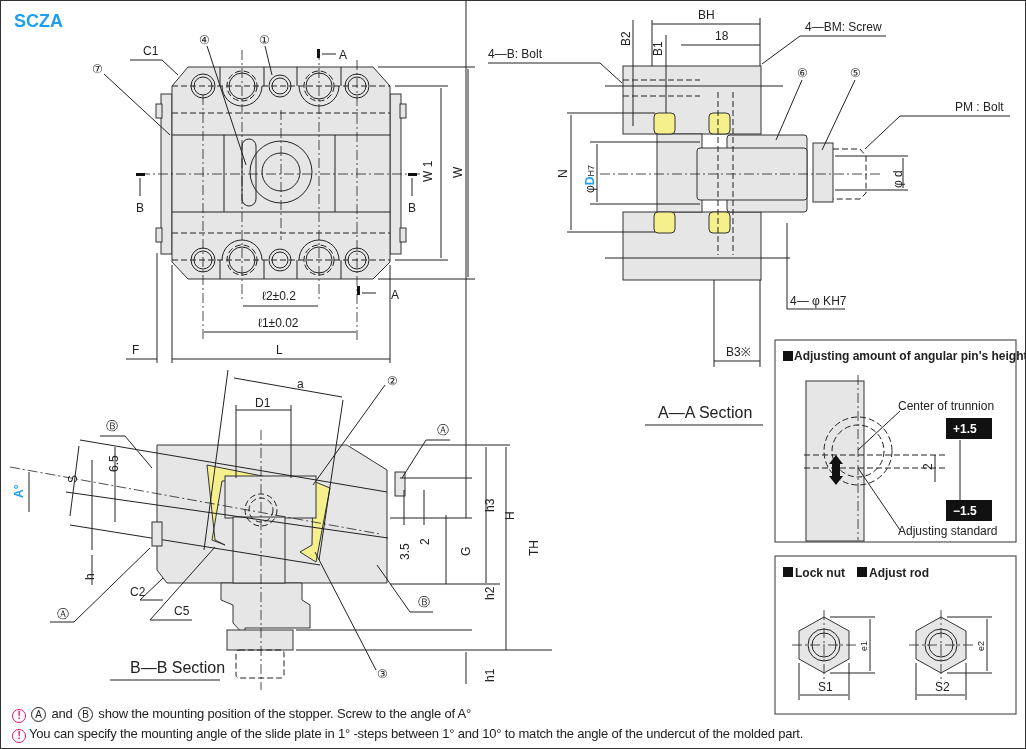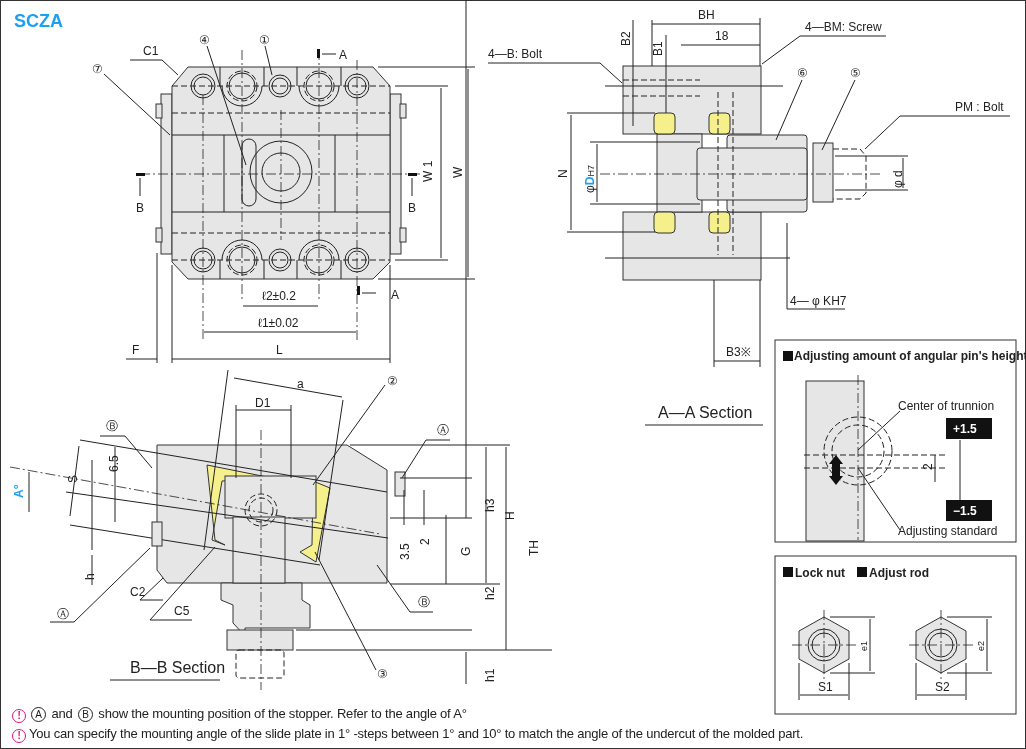--- a/index.html
+++ b/index.html
@@ -355,17 +355,17 @@
       <line class="ln" x1="917" y1="695" x2="965" y2="695"></line>
       <text class="t" x="935" y="691">S2</text>
     </g>
   </g>
 </svg>
 
 <div class="note" style="top:706px;">
   <span class="ic">!</span><span class="cir">A</span>
   <span>and</span>
   <span class="cir">B</span>
-  <span>show the mounting position of the stopper. Refer to the angle of A°</span>
+  <span>show the mounting position of the stopper. Screw to the angle of A°</span>
 </div>
 <div class="note" style="top:726px;">
   <span class="ic">!</span><span>You can specify the mounting angle of the slide plate in 1° -steps between 1° and 10° to match the angle of the undercut of the molded part.</span>
 </div>
 
 </body></html>

